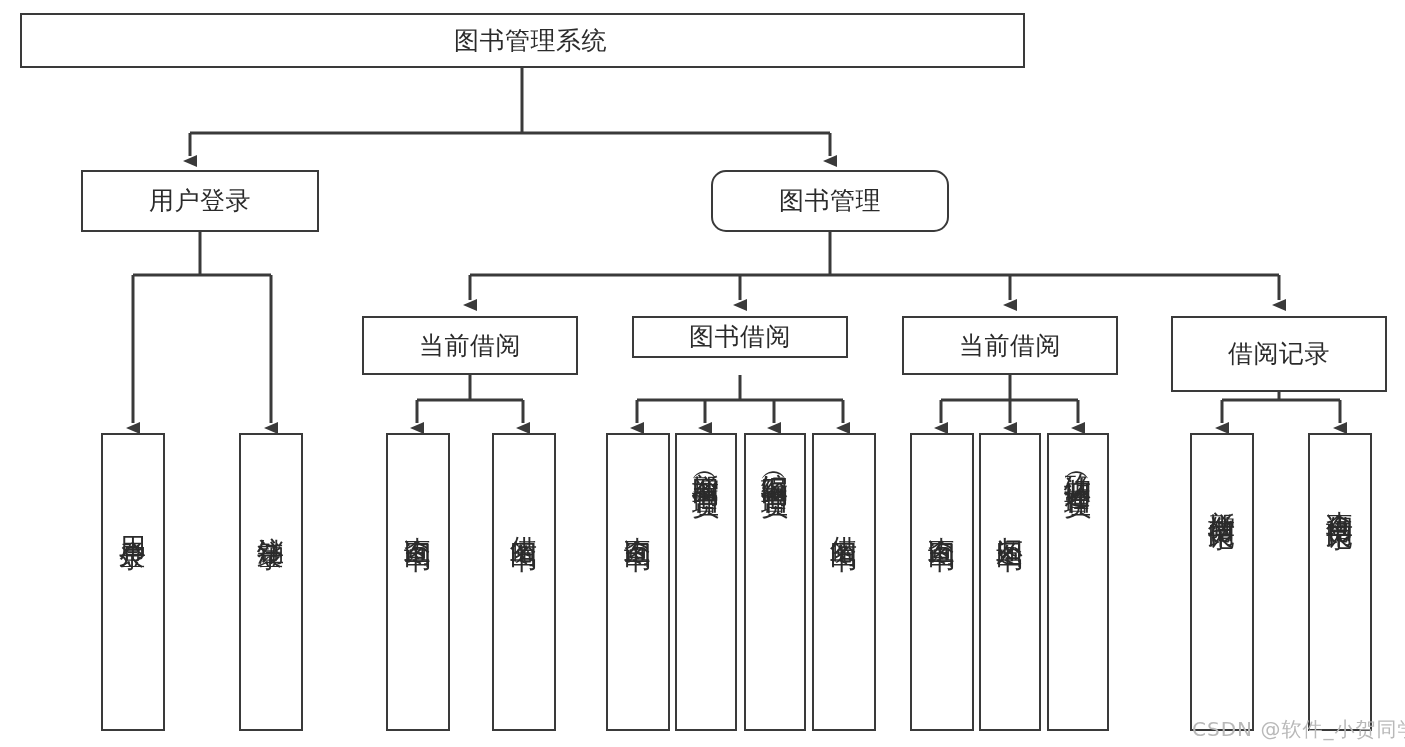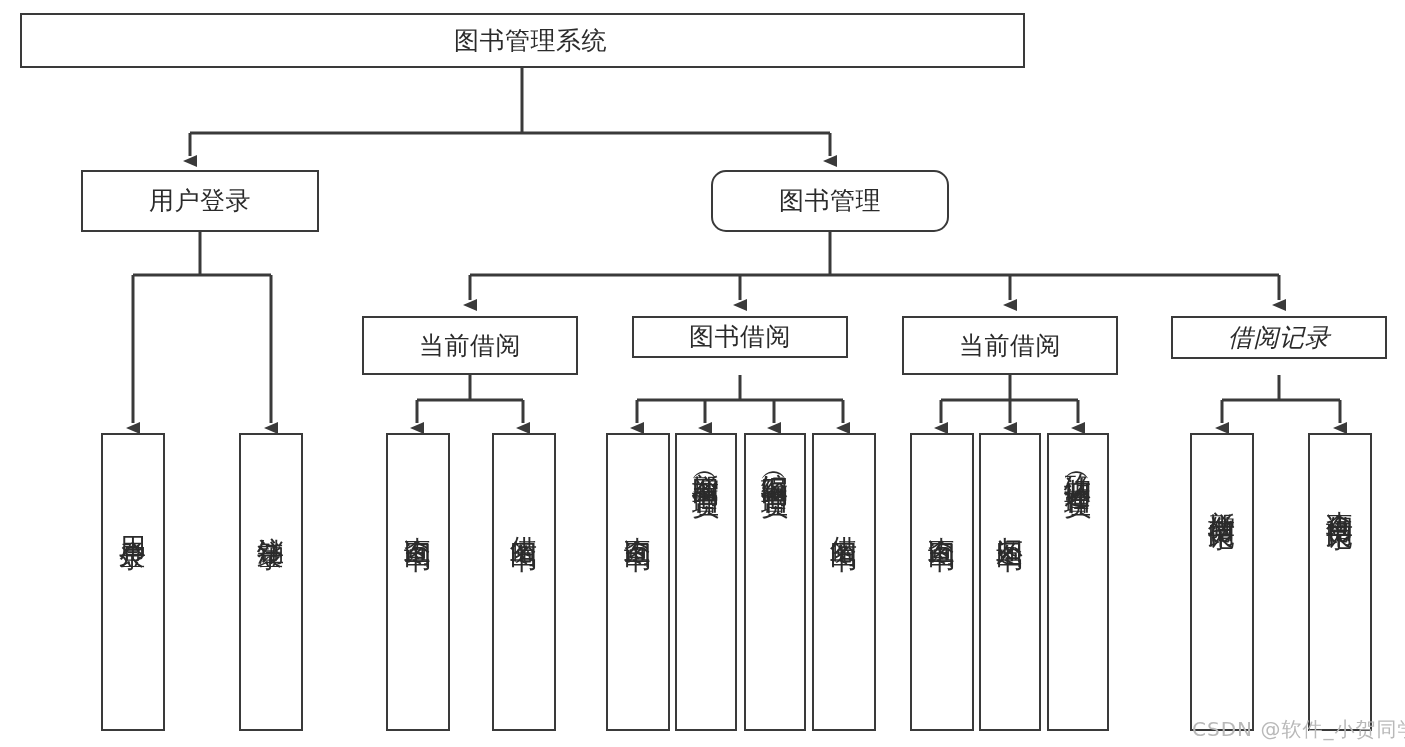--- a/index.html
+++ b/index.html
@@ -155,21 +155,21 @@
   </div>
 
   <div class="node horizontal" style="left:632px; top:316px; width:216px; height:42px;">
     <span class="label">图书借阅</span>
   </div>
 
   <div class="node horizontal" style="left:902px; top:316px; width:216px; height:59px;">
     <span class="label">当前借阅</span>
   </div>
 
-  <div class="node horizontal" style="left:1171px; top:316px; width:216px; height:43px;font-style:italic;">
+  <div class="node horizontal" style="left:1171px; top:316px; width:216px; height:76px;">
     <span class="label">借阅记录</span>
   </div>
 
   <div class="node vertical mid" style="left:101px; top:433px; width:64px; height:298px;">
     <span class="label">用户登录</span>
   </div>
 
   <div class="node vertical mid" style="left:239px; top:433px; width:64px; height:298px;">
     <span class="label">注销登录</span>
   </div>

